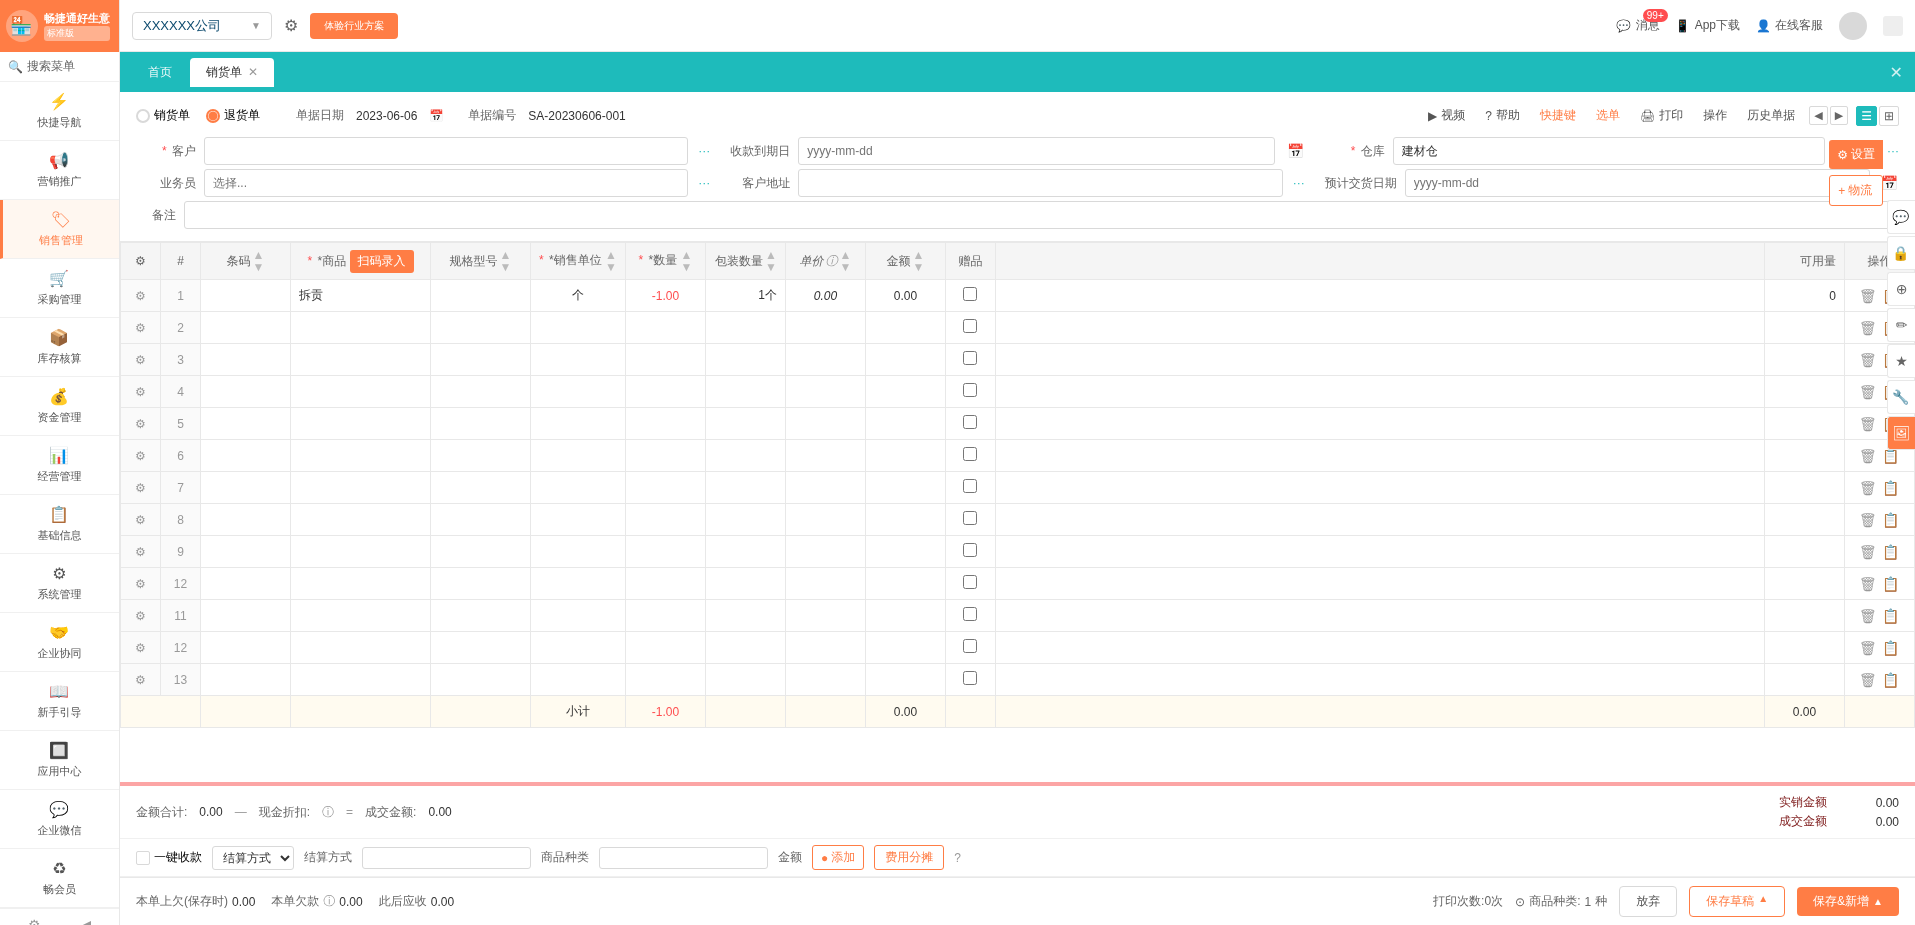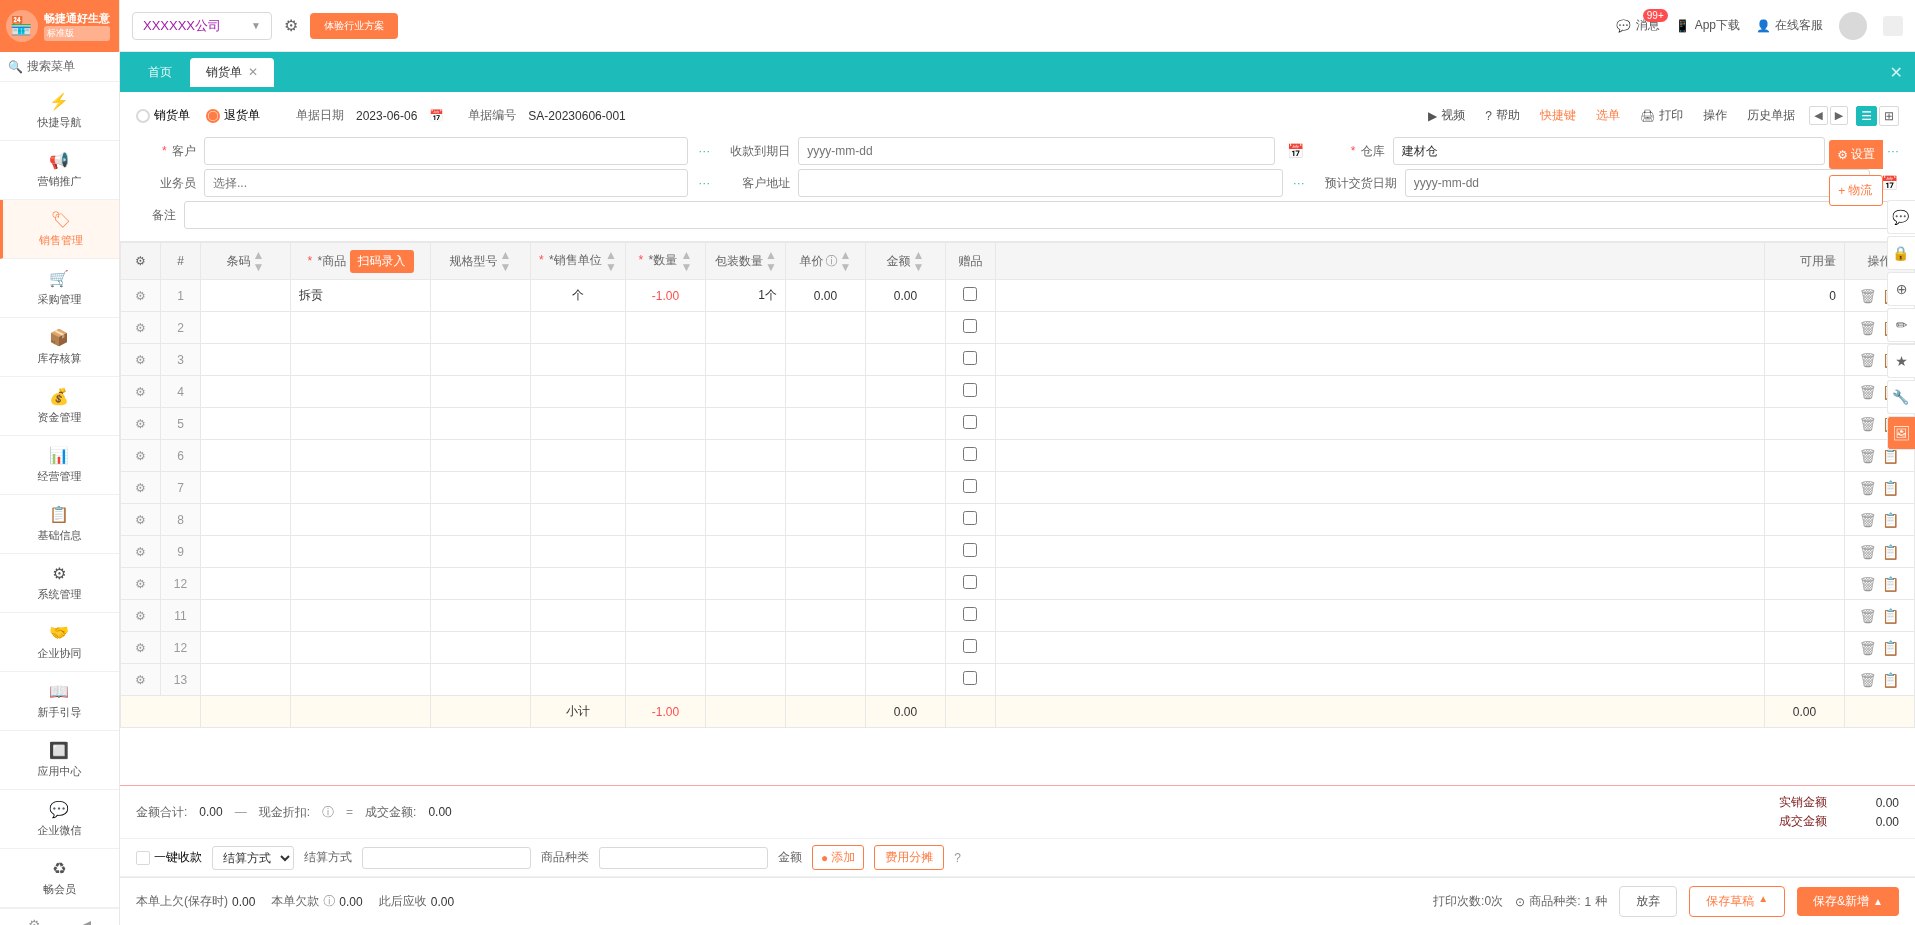--- a/index.html
+++ b/index.html
@@ -18,21 +18,21 @@
     .sidebar-item-label { font-size: 11px; text-align: center; }
     .sidebar-bottom { margin-top: auto; display: flex; justify-content: space-around; padding: 8px; border-top: 1px solid #f0f0f0; }
     .sidebar-bottom-icon { cursor: pointer; color: #999; font-size: 14px; }
 
     
     .main { flex: 1; display: flex; flex-direction: column; overflow: hidden; }
 
     
     .topbar { background: #fff; height: 52px; display: flex; align-items: center; padding: 0 12px; border-bottom: 1px solid #e8e8e8; gap: 8px; }
     .topbar-company { display: flex; align-items: center; gap: 4px; border: 1px solid #d9d9d9; border-radius: 4px; padding: 4px 10px; cursor: pointer; min-width: 140px; }
-    .topbar-company-text { color: #a21caf; font-size: 13px; flex: 1; }
+    .topbar-company-text { color: #0c4a6e; font-size: 13px; flex: 1; }
     .topbar-chevron { color: #999; font-size: 10px; }
     .topbar-gear { color: #666; font-size: 16px; cursor: pointer; padding: 4px; }
     .topbar-trial-btn { background: #ff7d45; color: #fff; border: none; border-radius: 4px; padding: 6px 14px; cursor: pointer; font-size: 10px; }
     .topbar-spacer { flex: 1; }
     .topbar-right { display: flex; align-items: center; gap: 16px; }
     .topbar-right-item { display: flex; align-items: center; gap: 4px; cursor: pointer; color: #555; font-size: 12px; position: relative; }
     .badge { background: #ff4d4f; color: #fff; border-radius: 8px; font-size: 10px; padding: 1px 4px; position: absolute; top: -8px; right: -8px; }
     .topbar-avatar { width: 28px; height: 28px; background: #d9d9d9; border-radius: 50%; }
 
     
@@ -85,33 +85,33 @@
     thead tr { background: #f5f5f5; }
     th { padding: 6px 8px; text-align: center; border: 1px solid #e8e8e8; color: #666; font-weight: normal; white-space: nowrap; font-size: 12px; }
     td { padding: 5px 8px; border: 1px solid #e8e8e8; text-align: center; color: #333; font-size: 12px; height: 32px; }
     .col-idx { width: 40px; color: #999; background: #fafafa; }
     .col-barcode { width: 90px; }
     .col-product { width: 140px; }
     .col-spec { width: 100px; }
     .col-unit { width: 80px; }
     .col-qty { width: 80px; }
     .col-pkg { width: 80px; text-align: right; }
-    .col-price { width: 80px; }
+    .col-price { width: 80px; font-style: italic; }
     .col-amount { width: 80px; }
     .col-gift { width: 50px; }
     .col-available { width: 80px; text-align: right; }
     .col-ops { width: 70px; }
     .th-required { color: #ff4d4f; margin-right: 2px; }
     .qty-red { color: #ff4d4f; }
     .row-ops { display: flex; justify-content: center; gap: 6px; }
     .row-op-icon { color: #999; cursor: pointer; font-size: 14px; }
     .subtotal-row td { background: #fffbf0; font-weight: 500; }
 
     
-    .bottom-area { background: #fff; border-top: 1px solid #fca5a5; }
+    .bottom-area { background: #fff; border-top: 4px solid #fca5a5; }
     .amount-row { display: flex; align-items: center; padding: 8px 16px; gap: 12px; border-bottom: 1px solid #f0f0f0; }
     .amount-label { color: #666; }
     .amount-value { color: #333; font-weight: 500; }
     .amount-sep { color: #999; }
     .amount-info { cursor: pointer; color: #999; font-size: 12px; }
     .amount-eq { color: #999; }
     .amount-final-label { color: #666; }
     .amount-final-value { color: #333; font-weight: 500; }
     .summary-right { margin-left: auto; display: flex; flex-direction: column; gap: 2px; align-items: flex-end; }
     .summary-line { display: flex; gap: 12px; align-items: center; }

